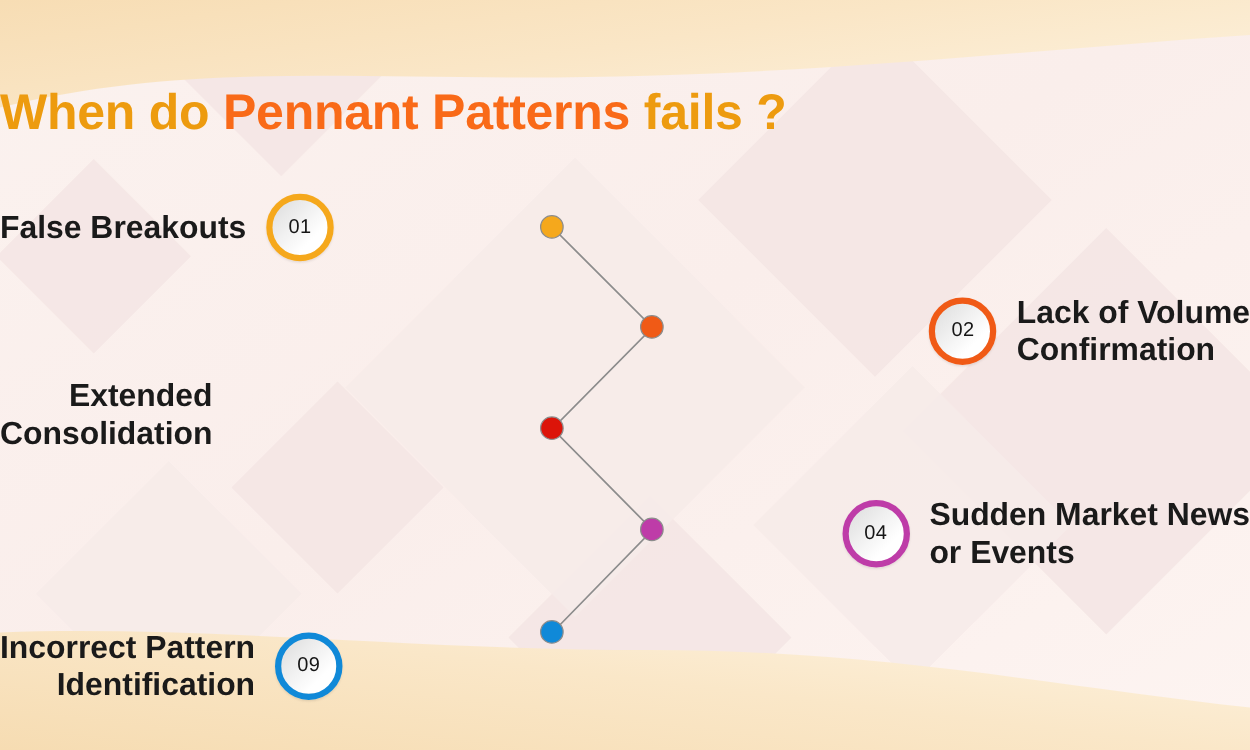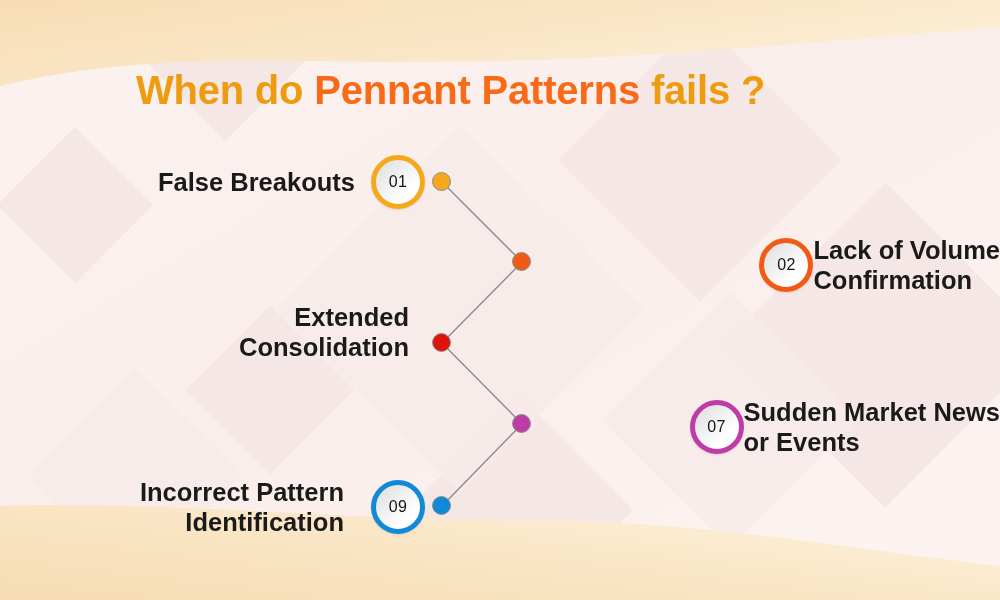--- a/index.html
+++ b/index.html
@@ -13,49 +13,48 @@
     width:1000px; height:600px;
     background:#FAF0ED;
     overflow:hidden;
   }
   .bg-layer { position:absolute; inset:0; width:1000px; height:600px; }
 
   
   #title {
     position:absolute;
     left:0; top:68px; width:901px;
-    text-align:center;
     font-size:40px;
     line-height:1.12;
     letter-spacing:-0.2px;
     white-space:nowrap;
     z-index:6;
   }
   #title .t-light { font-weight:700; color:#ED9B0F; }
   #title .t-bold  { font-weight:800; color:#F96A18; }
 
   
   .node {
     position:absolute;
     display:flex;
     align-items:center;
     z-index:5;
   }
-  .node.left  { flex-direction:row; justify-content:flex-end; }
+  .node.left  { flex-direction:row; }
   .node.right { flex-direction:row; justify-content:flex-end; }
 
   .label {
     font-size:25.5px;
     font-weight:700;
     color:#1A1A1A;
     line-height:1.18;
     white-space:pre-line;
   }
   .node.left  .label { text-align:right;  margin-right:16px; }
-  .node.right .label { text-align:left;    }
+  .node.right .label { text-align:left;   margin-left:16px;  }
 
   
   .ring {
     flex:0 0 auto;
     width:54px; height:54px;
     border-radius:50%;
     border-style:solid;
     border-width:5px;
     background:linear-gradient(135deg,#DCDCDC 0%,#EFEFEF 38%,#FFFFFF 72%,#FFFFFF 100%);
     display:flex; align-items:center; justify-content:center;
@@ -151,28 +150,28 @@
   <div class="dot" id="dot1" style="left: 512px; top: 252px; background: rgb(240, 90, 22); border-color: rgb(140, 140, 140);"></div>
 
   <div class="node left" style="left:0; top:302px; width:425px;">
     <div class="label">Extended
 Consolidation</div>
   </div>
   <div class="dot" id="dot2" style="left: 432px; top: 333px; background: rgb(220, 20, 9); border-color: rgb(140, 140, 140);"></div>
 
   <div class="node right" style="left:545px; top:397px; width:455px;">
     <div class="ring" id="ring3" style="border-color: rgb(190, 60, 168);">
-      <span>07</span>
+      <span>04</span>
     </div>
     <div class="label">Sudden Market News
 or Events</div>
   </div>
   <div class="dot" id="dot3" style="left: 512px; top: 414px; background: rgb(190, 60, 168); border-color: rgb(140, 140, 140);"></div>
 
-  <div class="node left" style="left:0; top:477px; width:425px;gap:11px;">
+  <div class="node left" style="left:0; top:503px; width:425px;">
     <div class="label">Incorrect Pattern
 Identification</div>
     <div class="ring" id="ring4" style="border-color: rgb(16, 137, 216);">
       <span>09</span>
     </div>
   </div>
   <div class="dot" id="dot4" style="left: 432px; top: 496px; background: rgb(16, 137, 216); border-color: rgb(140, 140, 140);"></div>
 
 </div>
 

